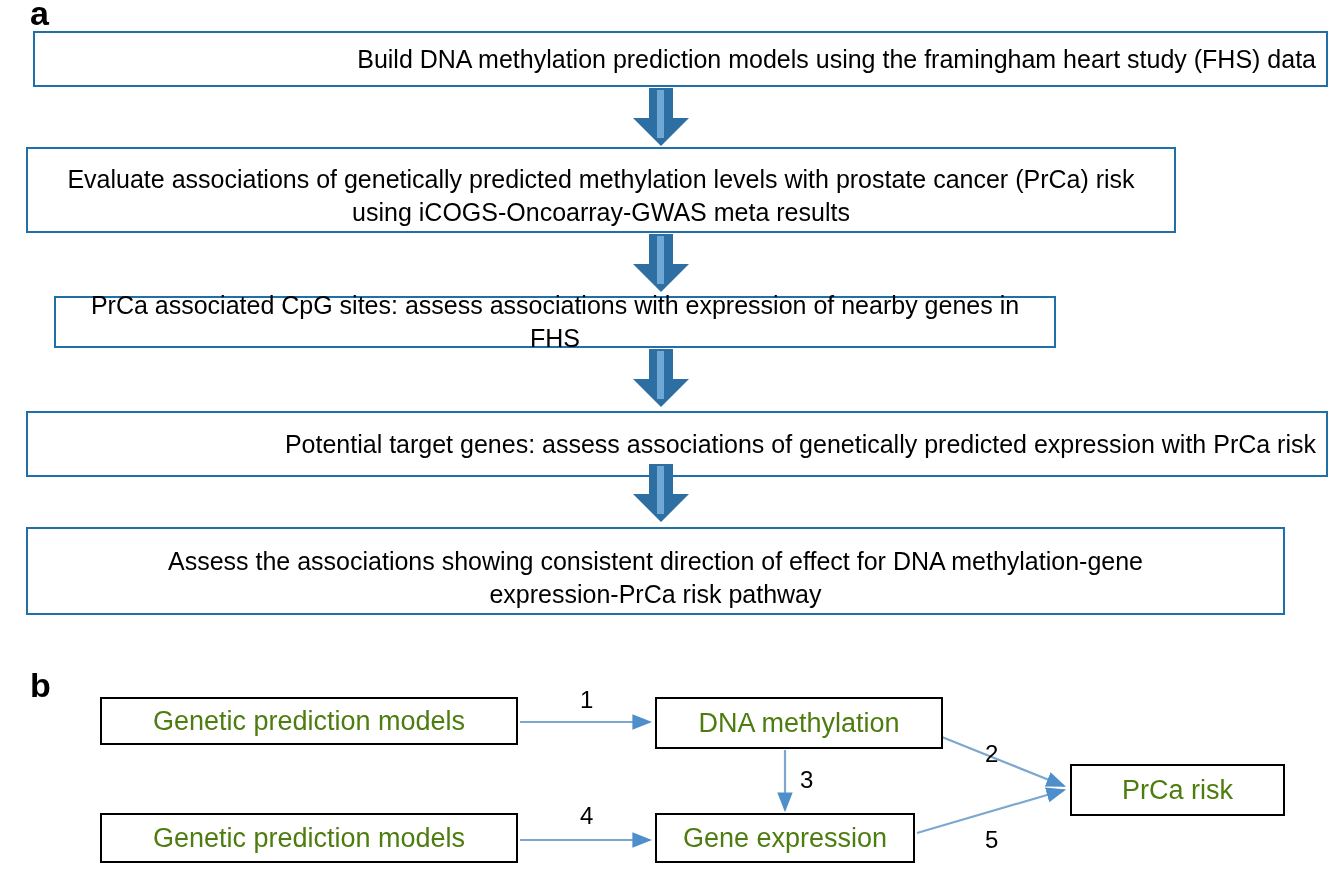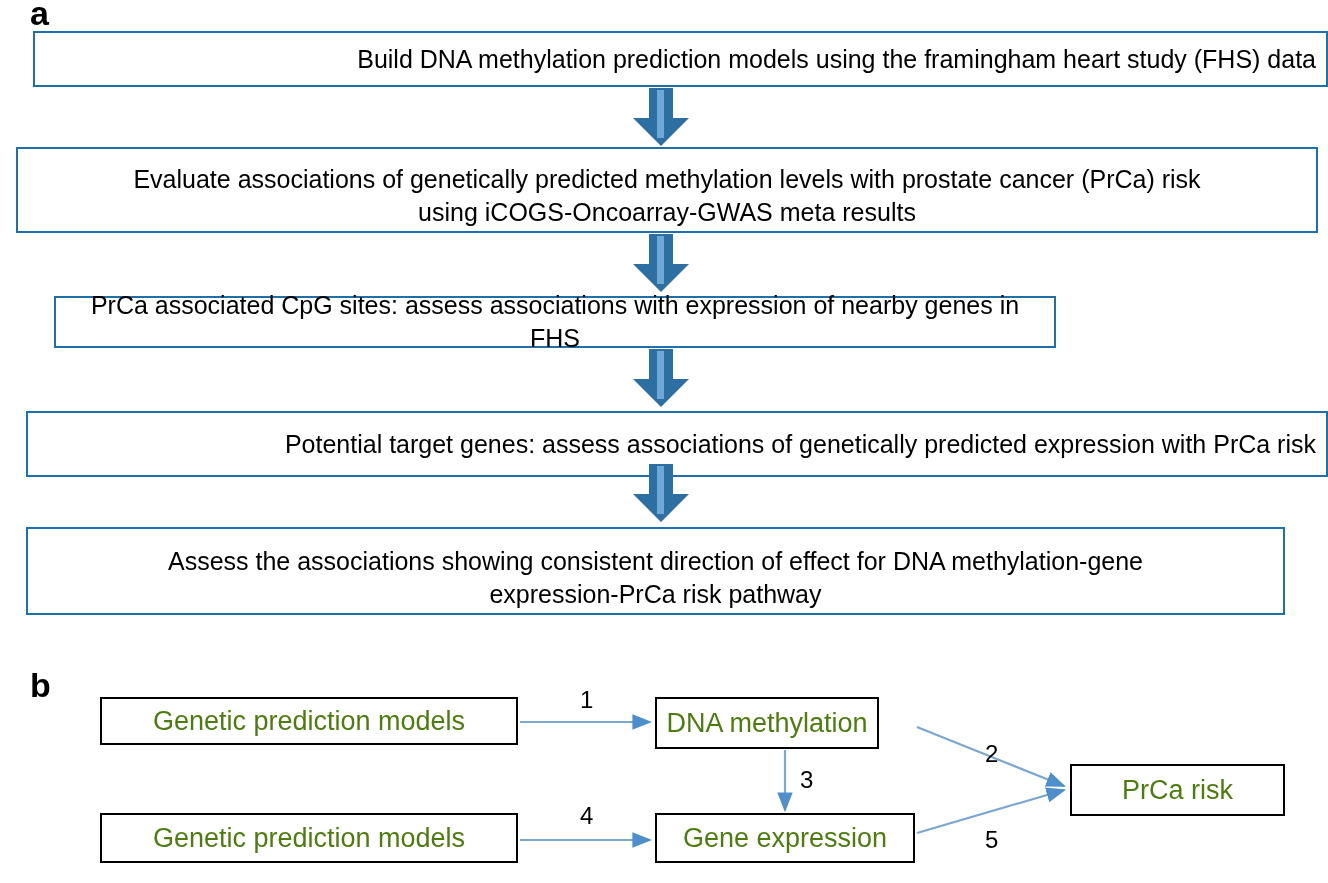--- a/index.html
+++ b/index.html
@@ -94,21 +94,21 @@
 
   <div class="flow-box" style="left:33px; top:31px; width:1295px; height:56px;">
     <span>Build DNA methylation prediction models using the framingham heart study (FHS) data</span>
   </div>
 
   <svg class="block-arrow" style="left:627px; top:88px;" width="68" height="60" viewBox="0 0 68 60">
     <polygon points="22,0 46,0 46,30 62,30 34,58 6,30 22,30" fill="#2E6FA3"></polygon>
     <rect x="30" y="2" width="7" height="48" fill="#6FA8D4"></rect>
   </svg>
 
-  <div class="flow-box" style="left:16px; top:147px; width:1302px; height:86px; flex-direction:column;">
+  <div class="flow-box" style="left:26px; top:147px; width:1150px; height:86px; flex-direction:column;">
     <span>Evaluate associations of genetically predicted methylation levels with prostate cancer (PrCa) risk</span>
     <span>using iCOGS-Oncoarray-GWAS meta results</span>
   </div>
 
   <svg class="block-arrow" style="left:627px; top:234px;" width="68" height="60" viewBox="0 0 68 60">
     <polygon points="22,0 46,0 46,30 62,30 34,58 6,30 22,30" fill="#2E6FA3"></polygon>
     <rect x="30" y="2" width="7" height="48" fill="#6FA8D4"></rect>
   </svg>
 
   <div class="flow-box" style="left:54px; top:296px; width:1002px; height:52px;">
@@ -151,21 +151,21 @@
 
     <line x1="520" y1="840" x2="650" y2="840" stroke="#7BA7D0" stroke-width="2.2" marker-end="url(#arrowhead)"></line>
 
     <line x1="917" y1="833" x2="1064" y2="790" stroke="#7BA7D0" stroke-width="2.2" marker-end="url(#arrowhead)"></line>
   </svg>
 
   <div class="b-box" style="left:100px; top:697px; width:418px; height:48px;">
     <span>Genetic prediction models</span>
   </div>
 
-  <div class="b-box" style="left:655px; top:697px; width:224px; height:52px;">
+  <div class="b-box" style="left:655px; top:697px; width:288px; height:52px;">
     <span>DNA methylation</span>
   </div>
 
   <div class="b-box" style="left:1070px; top:764px; width:215px; height:52px;">
     <span>PrCa risk</span>
   </div>
 
   <div class="b-box" style="left:100px; top:813px; width:418px; height:50px;">
     <span>Genetic prediction models</span>
   </div>

